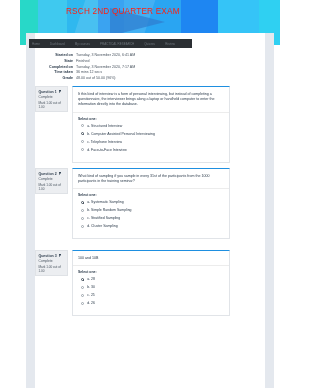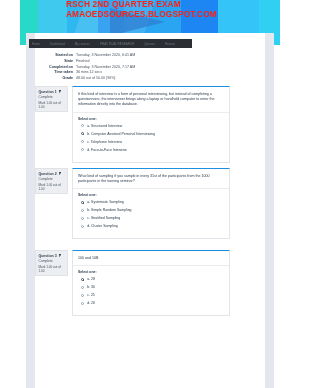--- a/index.html
+++ b/index.html
@@ -31,23 +31,23 @@
     border-top: 14px solid transparent;
     border-bottom: 14px solid transparent;
     opacity: .75;
   }
   .banner-swoosh {
     position: absolute; left: 58px; top: 0; width: 70px; height: 45px;
     background: rgba(255,255,255,.12);
     transform: skewX(-18deg);
   }
   .overlay-text {
-    position: absolute; left: 66px; top: 0;
+    position: absolute; left: 66px; top: 7px;
     color: #ff1f11;
-    font-weight: bold;
+    font-weight: normal;
     font-size: 8.2px;
     line-height: 10px;
     letter-spacing: .2px;
     white-space: nowrap;
     z-index: 5;
   }
 
   
   .frame {
     position: absolute; left: 26px; top: 33px; width: 248px; height: 355px;
@@ -142,21 +142,20 @@
 <body>
 
 <div class="page">
 
   <div class="banner">
     <div class="banner-swoosh"></div>
     <div class="banner-arrow"></div>
   </div>
   <div class="overlay-text">
     <div>RSCH 2ND QUARTER EXAM</div>
-    <div>AMAOEDSOURCES.BLOGSPOT.COM</div>
   </div>
 
   <div class="frame"></div>
   <div class="side-col-left"></div>
   <div class="side-col-right"></div>
   <div class="content"></div>
 
   <div class="navbar">
     <span class="nav-item">Home</span>
     <span class="nav-item">Dashboard</span>

